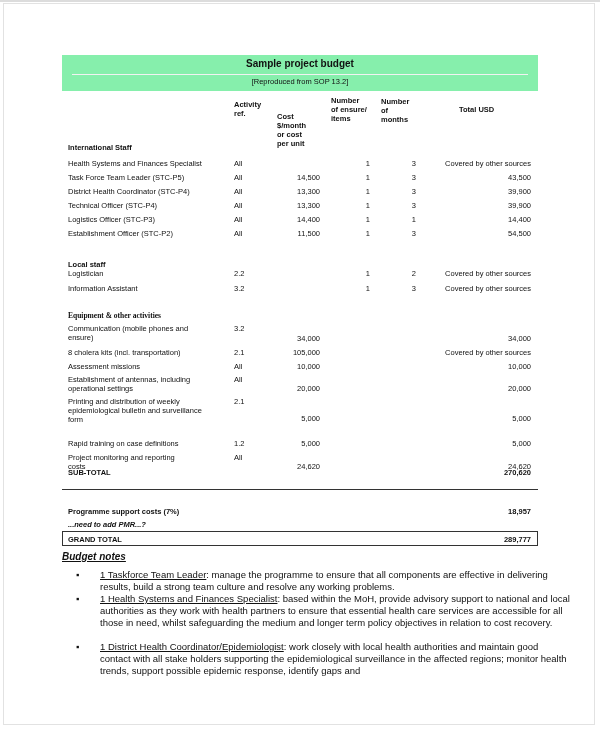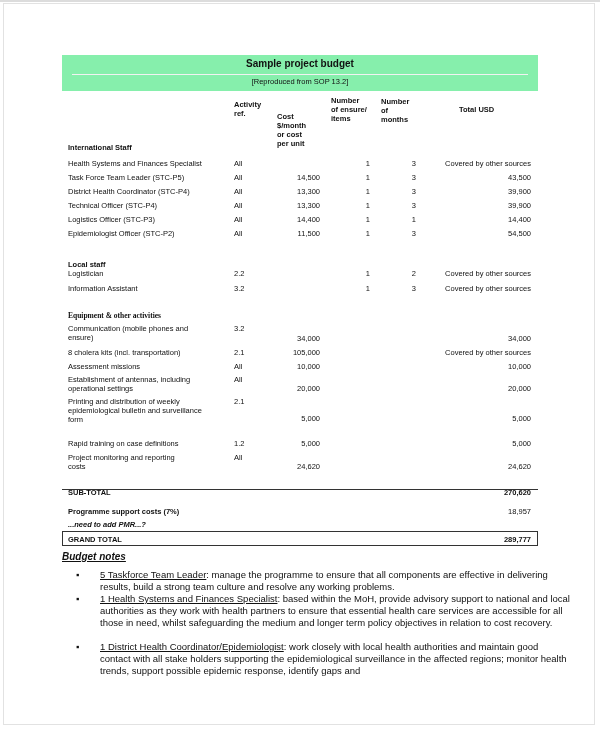--- a/index.html
+++ b/index.html
@@ -45,21 +45,21 @@
   .row .cost { position: absolute; right: 280px; text-align: right; }
   .row .staff { position: absolute; right: 230px; text-align: right; }
   .row .months { position: absolute; right: 184px; text-align: right; }
   .row .total { position: absolute; right: 69px; text-align: right; white-space: nowrap; margin-left: 44px; }
   .section-head { position: absolute; left: 68px; font-size: 7.5px; font-weight: bold; }
   .bold { font-weight: normal; }
 
   .subtotal-line { position: absolute; left: 62px; width: 476px; top: 489px; height: 1px; background: #333; }
   .tot-row { position: absolute; left: 68px; width: 463px; font-size: 7.5px; font-weight: bold; }
   .tot-row .tval { position: absolute; right: 0; }
-  .tot-row.normal .tval { font-weight: normal; }
+  .tot-row.normal .tval { font-weight: bold; }
   .grand-box {
     position: absolute; left: 62px; top: 531px; width: 476px; height: 15px;
     border: 1px solid #333; box-sizing: border-box;
   }
   .grand-box .glabel { position: absolute; left: 5px; top: 3px; font-size: 7.5px; font-weight: bold; }
   .grand-box .gval { position: absolute; right: 6px; top: 3px; font-size: 7.5px; font-weight: bold; }
 
   .notes-head {
     position: absolute; left: 62px; top: 551px; font-size: 10px; font-weight: bold;
     font-style: italic; text-decoration: underline;
@@ -141,21 +141,21 @@
 </div>
 <div class="row" style="top:215px;">
   <span class="label">Logistics Officer (STC-P3)</span>
   <span class="ref">All</span>
   <span class="cost">14,400</span>
   <span class="staff">1</span>
   <span class="months">1</span>
   <span class="total">14,400</span>
 </div>
 <div class="row" style="top:229px;">
-  <span class="label">Epidemiologist Officer (STC-P2)</span>
+  <span class="label">Establishment Officer (STC-P2)</span>
   <span class="ref">All</span>
   <span class="cost">11,500</span>
   <span class="staff">1</span>
   <span class="months">3</span>
   <span class="total">54,500</span>
 </div>
 
 <div class="section-head" style="top:260px;">Local staff</div>
 <div class="row" style="top:269px;">
   <span class="label">Logistician</span>
@@ -224,41 +224,41 @@
   <span class="label bold">
     <span>Project monitoring and reporting</span><br>
     <span>costs</span>
   </span>
   <span class="ref">All</span>
   <span class="cost" style="top:9px;">24,620</span>
   <span class="total" style="top:9px;">24,620</span>
 </div>
 
 <div class="subtotal-line"></div>
-<div class="tot-row" style="top:488px;">
+<div class="tot-row" style="top:468px;">
   <span>SUB-TOTAL</span>
   <span class="tval">270,620</span>
 </div>
 <div class="tot-row normal" style="top:507px;">
   <span>Programme support costs (7%)</span>
   <span class="tval">18,957</span>
 </div>
 <div class="tot-row" style="top:520px; font-style:italic;">
   <span>...need to add PMR...?</span>
 </div>
 <div class="grand-box">
   <span class="glabel">GRAND TOTAL</span>
   <span class="gval">289,777</span>
 </div>
 
 <div class="notes-head">Budget notes</div>
 
 <div class="note" style="top:569px;">
   <span class="bullet">▪</span>
-  <div class="ntext"><span class="nlink">5 Taskforce Team Leader</span><span>: manage the programme to ensure that all components are effective in delivering results, build a strong team culture and resolve any working problems.</span></div>
+  <div class="ntext"><span class="nlink">1 Taskforce Team Leader</span><span>: manage the programme to ensure that all components are effective in delivering results, build a strong team culture and resolve any working problems.</span></div>
 </div>
 <div class="note" style="top:593px;">
   <span class="bullet">▪</span>
   <div class="ntext"><span class="nlink">1 Health Systems and Finances Specialist</span><span>:  based within the MoH, provide advisory support to national and local authorities as they work with health partners to ensure that essential health care services are accessible for all those in need, whilst safeguarding the medium and longer term  policy objectives in relation to cost recovery.</span></div>
 </div>
 <div class="note" style="top:641px;">
   <span class="bullet">▪</span>
   <div class="ntext"><span class="nlink">1 District Health Coordinator/Epidemiologist</span><span>: work closely with local health authorities and maintain good contact with all stake holders supporting the epidemiological surveillance in the affected regions; monitor health trends, support possible epidemic response, identify gaps and</span></div>
 </div>
 

